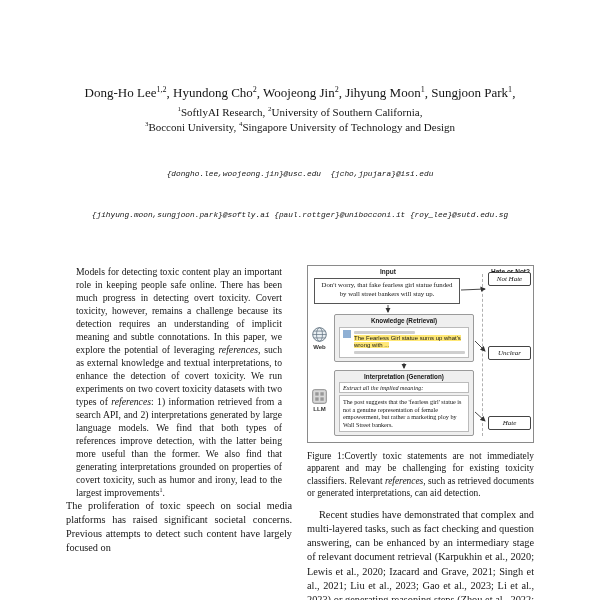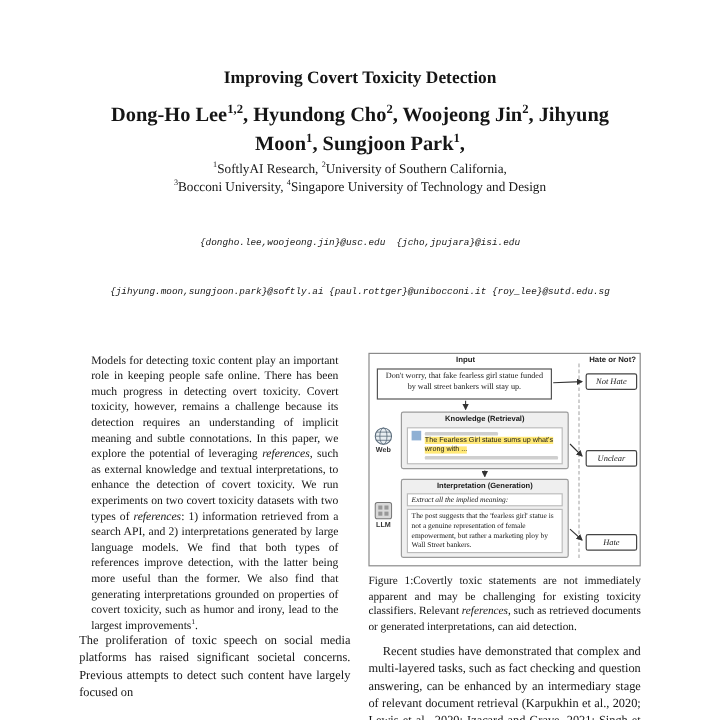--- a/index.html
+++ b/index.html
@@ -1,21 +1,21 @@
 <!DOCTYPE html>
 <html><head>
 <meta charset="utf-8">
 <style>
   * { margin:0; padding:0; box-sizing:border-box; }
   html,body { width:600px; height:600px; background:#ffffff; overflow:hidden; }
   body { font-family:"Liberation Serif","DejaVu Serif",serif; color:#151515; }
   .page { width:600px; height:600px; padding:56px 66px 0 66px; overflow:hidden; }
 
   .title { text-align:center; font-weight:bold; font-size:14.5px; line-height:1.3; }
-  .authors { text-align:center; font-weight:bold; font-size:17px; line-height:1.4; margin-top:9px; }
+  .authors { text-align:center; font-weight:normal; font-size:13px; line-height:1.4; margin-top:9px; }
   .affils { text-align:center; font-size:11px; line-height:1.35; margin-top:3px; }
   .emails { text-align:center; font-family:"Liberation Mono","DejaVu Sans Mono",monospace;
             font-size:7.8px; line-height:1.75; margin-top:6px; white-space:pre;font-style:italic; }
   sup { font-size:62%; vertical-align:super; line-height:0; }
 
   .cols { display:flex; gap:15px; margin-top:15px; }
   .col { width:227px; }
 
   .abstract-title { text-align:center; font-weight:bold; font-size:11.5px; margin-bottom:8px; }
   .abstract-body { font-size:9.7px; line-height:1.34; text-align:justify; padding:0 10px; }
@@ -71,21 +71,21 @@
 
   .fig-caption { font-size:9.4px; line-height:1.33; text-align:justify; margin-top:7px; margin-bottom:8px; }
   .cap-label { margin-right:0; }
 </style>
 </head>
 <body>
 
 <div class="page">
 
   <h1 class="title">
-    <span>Improving Covert Toxicity Detection</span><br>
+    <br>
   </h1>
 
   <div class="authors">
     <div><span>Dong-Ho Lee</span><sup>1,2</sup><span>, Hyundong Cho</span><sup>2</sup><span>, Woojeong Jin</span><sup>2</sup><span>, Jihyung Moon</span><sup>1</sup><span>, Sungjoon Park</span><sup>1</sup><span>,</span></div>
   </div>
 
   <div class="affils">
     <div><sup>1</sup><span>SoftlyAI Research, </span><sup>2</sup><span>University of Southern California,</span></div>
     <div><sup>3</sup><span>Bocconi University, </span><sup>4</sup><span>Singapore University of Technology and Design</span></div>
   </div>
@@ -108,21 +108,21 @@
       <figure class="fig">
         <div class="fig-canvas">
 
           <span class="abs tinylbl" style="left:72px; top:2px;">Input</span>
           <span class="abs tinylbl" style="right:3px; top:2px;">Hate or Not?</span>
 
           <div class="abs input-box">Don't worry, that fake fearless girl statue funded by wall street bankers will stay up.</div>
 
           <div class="abs divider"></div>
 
-          <div class="abs outcome" style="top:16px;">Not Hate</div>
+          <div class="abs outcome" style="top:6px;">Not Hate</div>
           <div class="abs outcome" style="top:80px;">Unclear</div>
           <div class="abs outcome" style="top:150px;">Hate</div>
 
           <div class="abs stage know">
             <div class="stage-title">Knowledge (Retrieval)</div>
             <div class="tweet">
               <div class="avatar"></div>
               <div class="tweet-lines">
                 <div class="bar short"></div>
                 <div class="tweet-text"><span class="hl">The Fearless Girl statue sums up what's wrong with ...</span></div>

